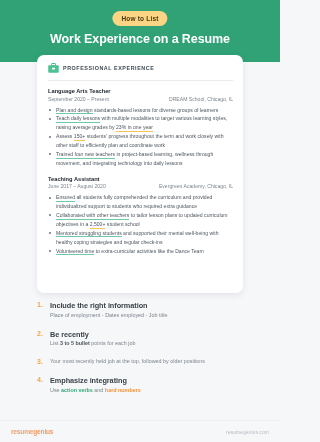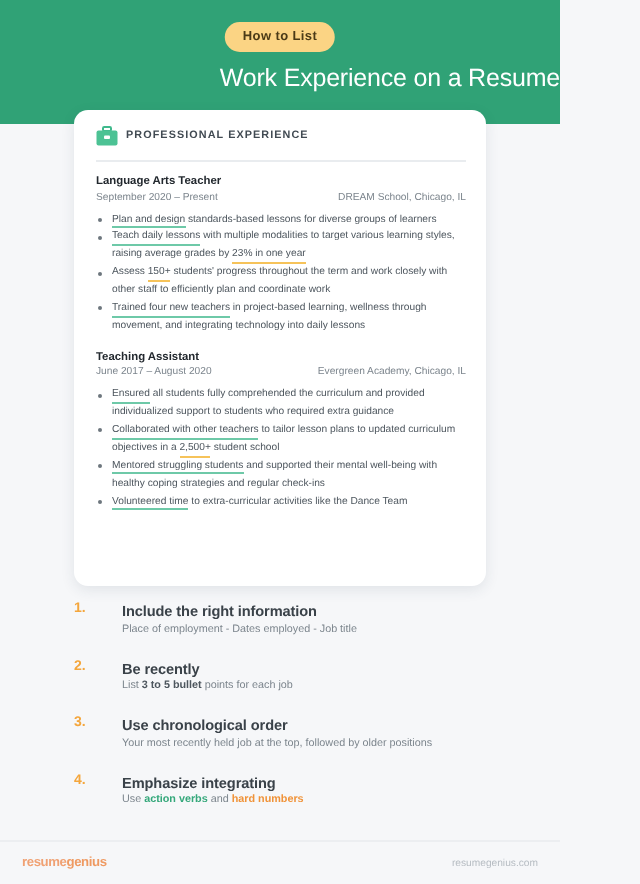--- a/index.html
+++ b/index.html
@@ -23,23 +23,23 @@
     background: #fbd484;
     color: #4a3a17;
     font-size: 6.5px; font-weight: bold;
     letter-spacing: .2px;
     padding: 4px 9px 4px 9px;
     border-radius: 10px;
     white-space: nowrap;
   }
   .hero-title {
     position: absolute; top: 32px; left: 0;
-    width: 280px; text-align: right;
+    width: 280px; text-align: center;
     color: #ffffff;
-    font-size: 12.5px; font-weight: normal;
+    font-size: 12.5px; font-weight: bold;
     letter-spacing: -.1px;
   }
 
   
   .card {
     position: absolute; top: 55px; left: 37px;
     width: 206px; height: 238px;
     background: #ffffff;
     border-radius: 7px;
     box-shadow: 0 2px 7px rgba(40,60,80,.10);
@@ -85,21 +85,21 @@
 
   
   .tips {
     position: absolute; top: 301px; left: 37px; width: 216px;
   }
   .tip { display: flex; gap: 5px; margin-bottom: 10.5px; }
   .tip-num {
     font-size: 7px; font-weight: bold; color: #f4a63c;
     width: 8px; flex: 0 0 auto; text-align: left;
   }
-  .tip-body { flex: 1 1 auto; margin-left: 11px; }
+  .tip-body { flex: 1 1 auto; }
   .tip-title {
     font-size: 7.3px; font-weight: bold; color: #3a4249;
     margin-bottom: 1.5px; letter-spacing: -.05px;
   }
   .tip-sub { font-size: 5.4px; color: #7c858d; line-height: 1.4; }
   .tip-sub b { color: #4d565e; }
   .sub-green { color: #35a87b; font-weight: bold; }
   .sub-orange { color: #f09339; font-weight: bold; }
 
   
@@ -177,21 +177,20 @@
       <div class="tip">
         <div class="tip-num">2.</div>
         <div class="tip-body">
           <div class="tip-title">Be recently</div>
           <div class="tip-sub"><span>List </span><b>3 to 5 bullet</b><span> points for each job</span></div>
         </div>
       </div>
       <div class="tip">
         <div class="tip-num">3.</div>
         <div class="tip-body">
-          <div class="tip-title">Use chronological order</div>
           <div class="tip-sub"><span>Your most recently held job at the top, followed by older positions</span></div>
         </div>
       </div>
       <div class="tip">
         <div class="tip-num">4.</div>
         <div class="tip-body">
           <div class="tip-title">Emphasize integrating</div>
           <div class="tip-sub"><span>Use </span><span class="sub-green">action verbs</span><span> and </span><span class="sub-orange">hard numbers</span></div>
         </div>
       </div>

